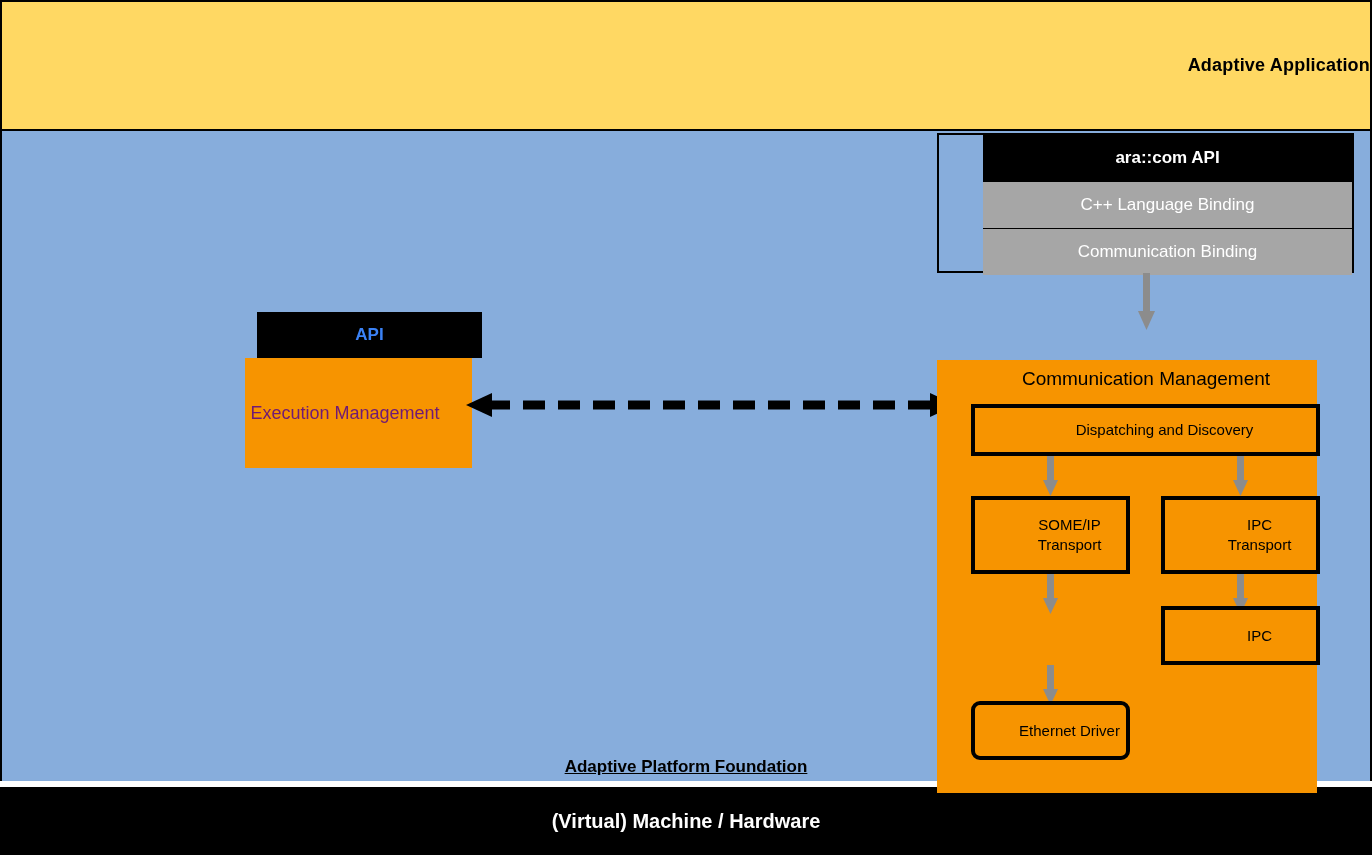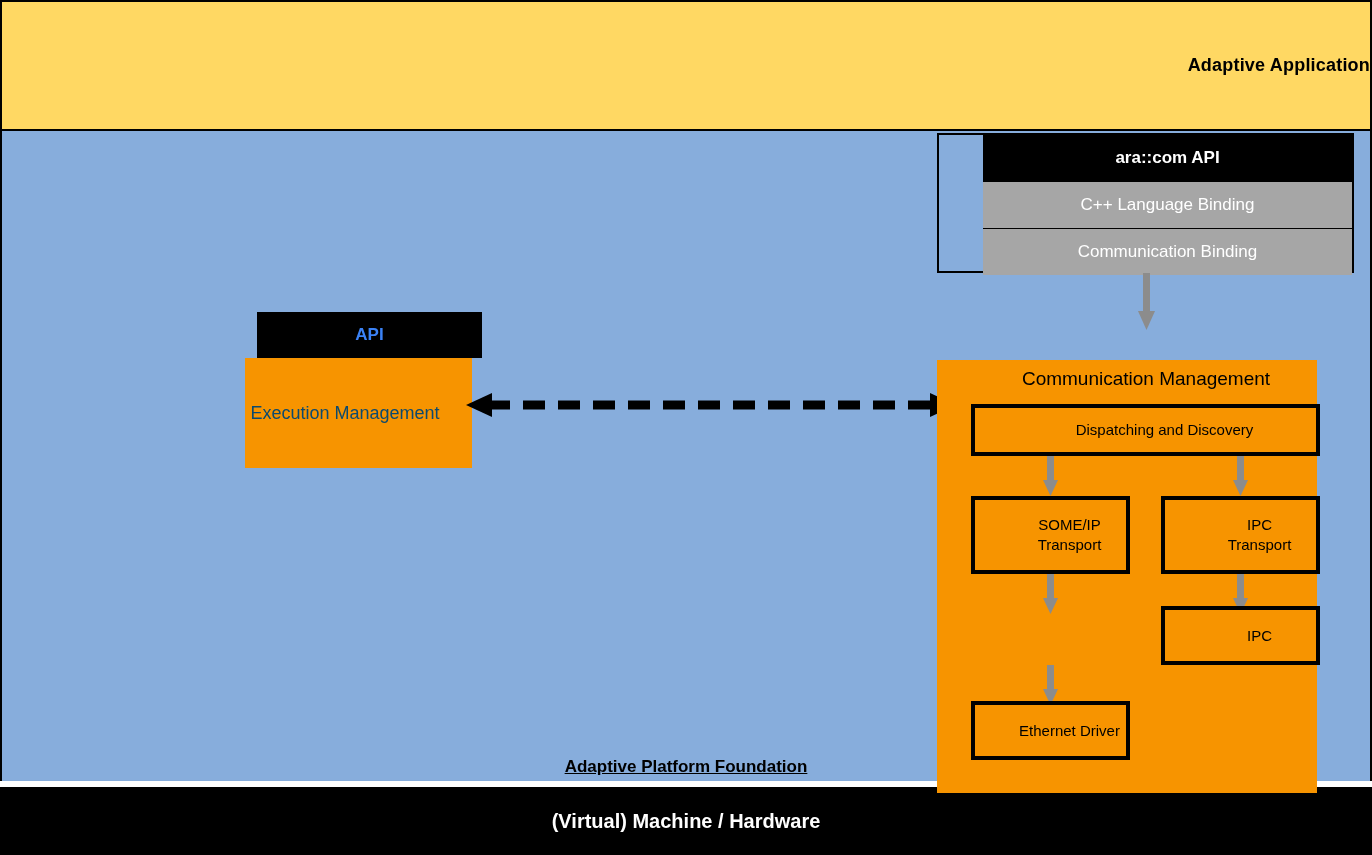--- a/index.html
+++ b/index.html
@@ -73,21 +73,21 @@
     position:absolute;left:0;top:0;width:225px;height:46px;background:#000;
     display:flex;align-items:center;justify-content:center;
     color:#3b82f6;font-size:17px;font-weight:bold;margin-left:12px;
   }
   .exec-body{
     position:absolute;left:0;top:46px;width:227px;height:110px;
     background:var(--c-orange);
   }
   .exec-body .label{
     position:absolute;left:0;top:45px;width:200px;text-align:center;
-    font-size:18px;color:#0c4a6e;white-space:nowrap;
+    font-size:18px;color:#701a75;white-space:nowrap;
   }
 
   
   .dbl-arrow{position:absolute;left:466px;top:392px;width:490px;height:26px;}
 
   
   .commgmt{
     position:absolute;left:937px;top:332px;width:380px;height:433px;
     background:var(--c-orange);
     margin-top:28px;
@@ -102,21 +102,21 @@
     display:flex;flex-direction:column;align-items:center;justify-content:center;
     font-size:15px;color:#000;line-height:1.32;text-align:center;padding-left:38px;
   }
   .cbox .l2{display:block;}
 
   .b-disp  {left:34px; top:44px;  width:349px;height:52px;}
   .b-someip{left:34px; top:136px; width:159px;height:78px;}
   .b-ipct  {left:224px;top:136px; width:159px;height:78px;}
   .b-tcpip {left:34px; top:246px; width:159px;height:59px;}
   .b-ipc   {left:224px;top:246px; width:159px;height:59px;}
-  .b-eth   {left:34px; top:341px; width:159px;height:59px;}
+  .b-eth   {left:34px; top:341px; width:159px;height:59px;border-radius:9px;}
 
   .inner-arrow{position:absolute;width:15px;height:40px;}
   .a-1{left:106px;top:96px;}
   .a-2{left:296px;top:96px;}
   .a-3{left:106px;top:214px;}
   .a-4{left:296px;top:214px;}
   .a-5{left:106px;top:305px;}
 </style>
 </head>
 <body>

